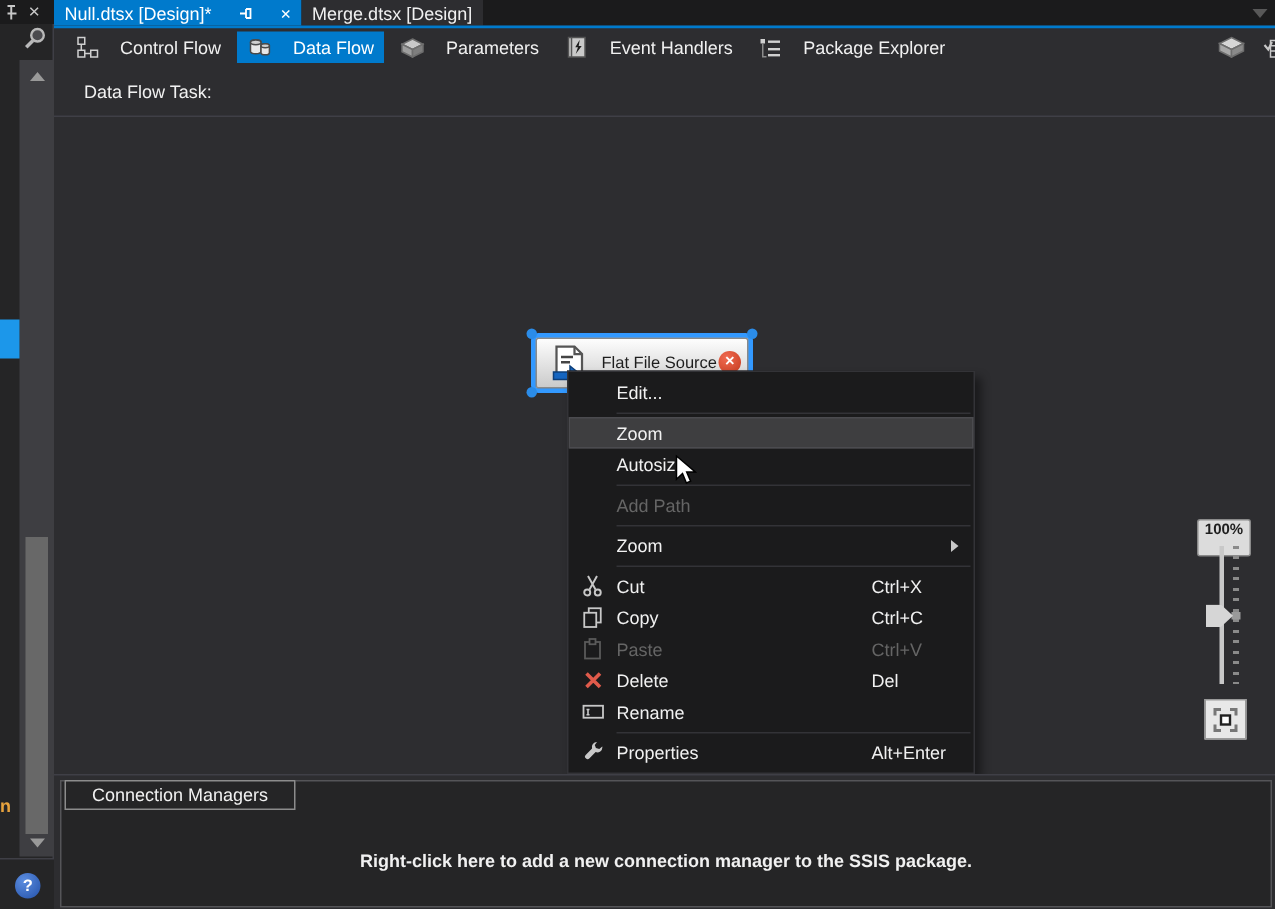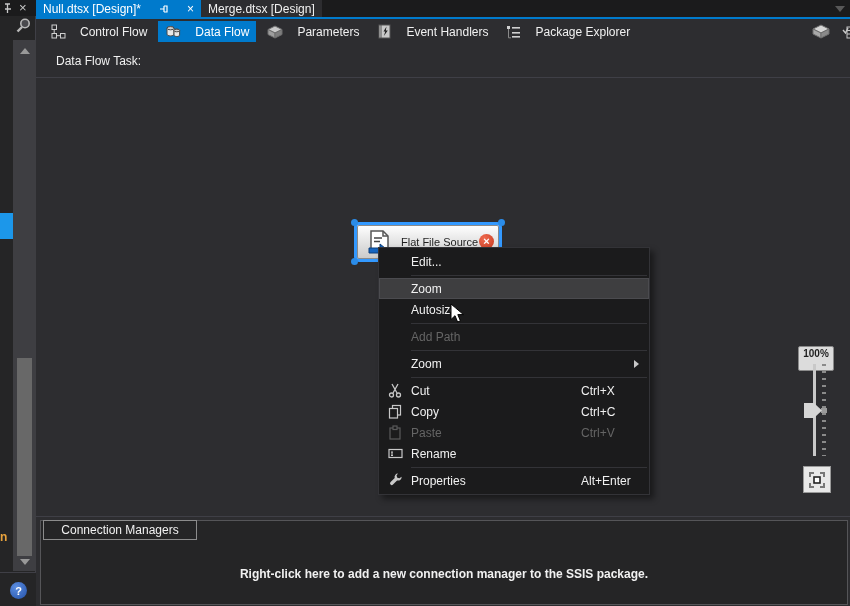--- a/index.html
+++ b/index.html
@@ -313,20 +313,29 @@
             <svg width="14" height="15" viewBox="0 0 14 15">
                 <rect x="2" y="3" width="10" height="11" stroke="#5A5A5A" fill="none" stroke-width="1.2"></rect>
                 <rect x="5" y="1" width="4" height="3.5" stroke="#5A5A5A" fill="#1B1B1C" stroke-width="1.2"></rect>
               </svg>
           </span>
             <span class="mlabel">Paste</span>
             <span class="mkey">Ctrl+V</span>
         </div>
         <div class="mi">
           <span class="mico">
+            <svg width="13" height="13" viewBox="0 0 13 13">
+                <path d="M2 2l9 9M11 2l-9 9" stroke="#E05B4B" stroke-width="2.4"></path>
+              </svg>
+          </span>
+            <span class="mlabel">Delete</span>
+            <span class="mkey">Del</span>
+        </div>
+        <div class="mi">
+          <span class="mico">
             <svg width="15" height="13" viewBox="0 0 15 13">
                 <rect x="1" y="2.5" width="13" height="8" stroke="#C8C8C8" fill="none" stroke-width="1.2"></rect>
                 <path d="M4 5v3.5M3 5h2M3 8.5h2" stroke="#C8C8C8" stroke-width="1.1"></path>
               </svg>
           </span>
             <span class="mlabel">Rename</span>
             <span class="mkey"></span>
         </div>
         <div class="msep"></div>
         <div class="mi">

